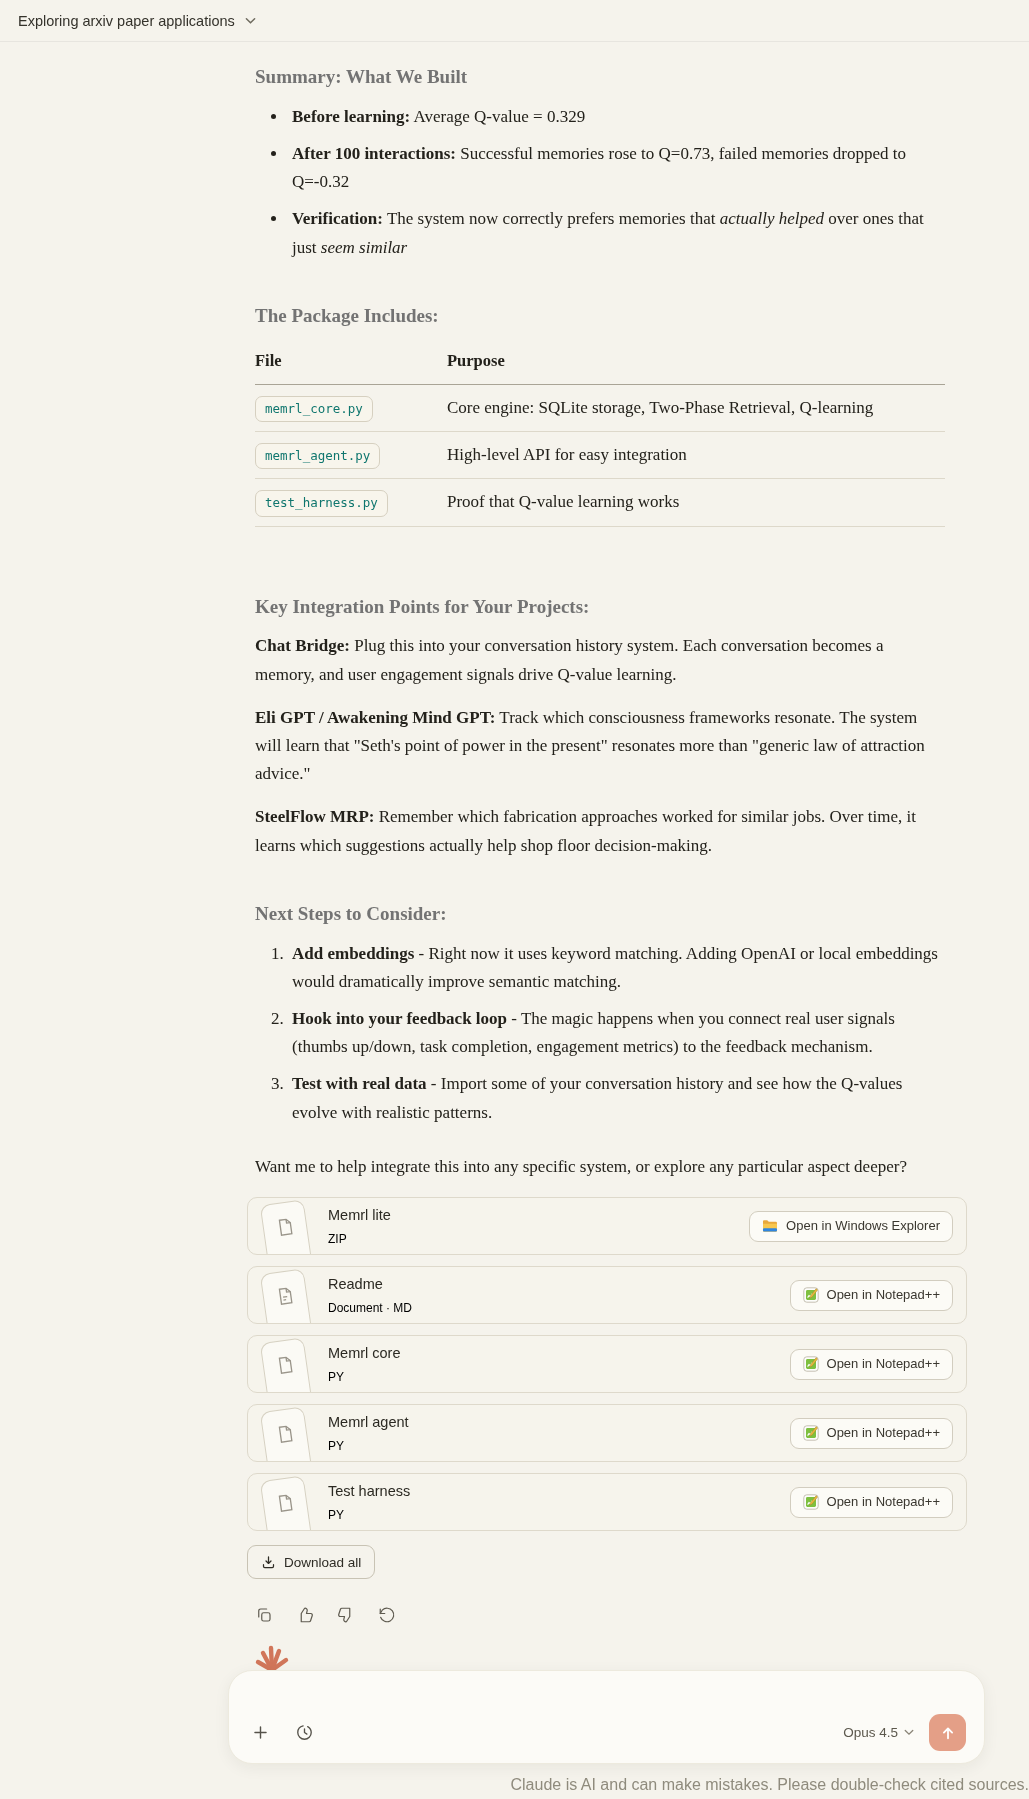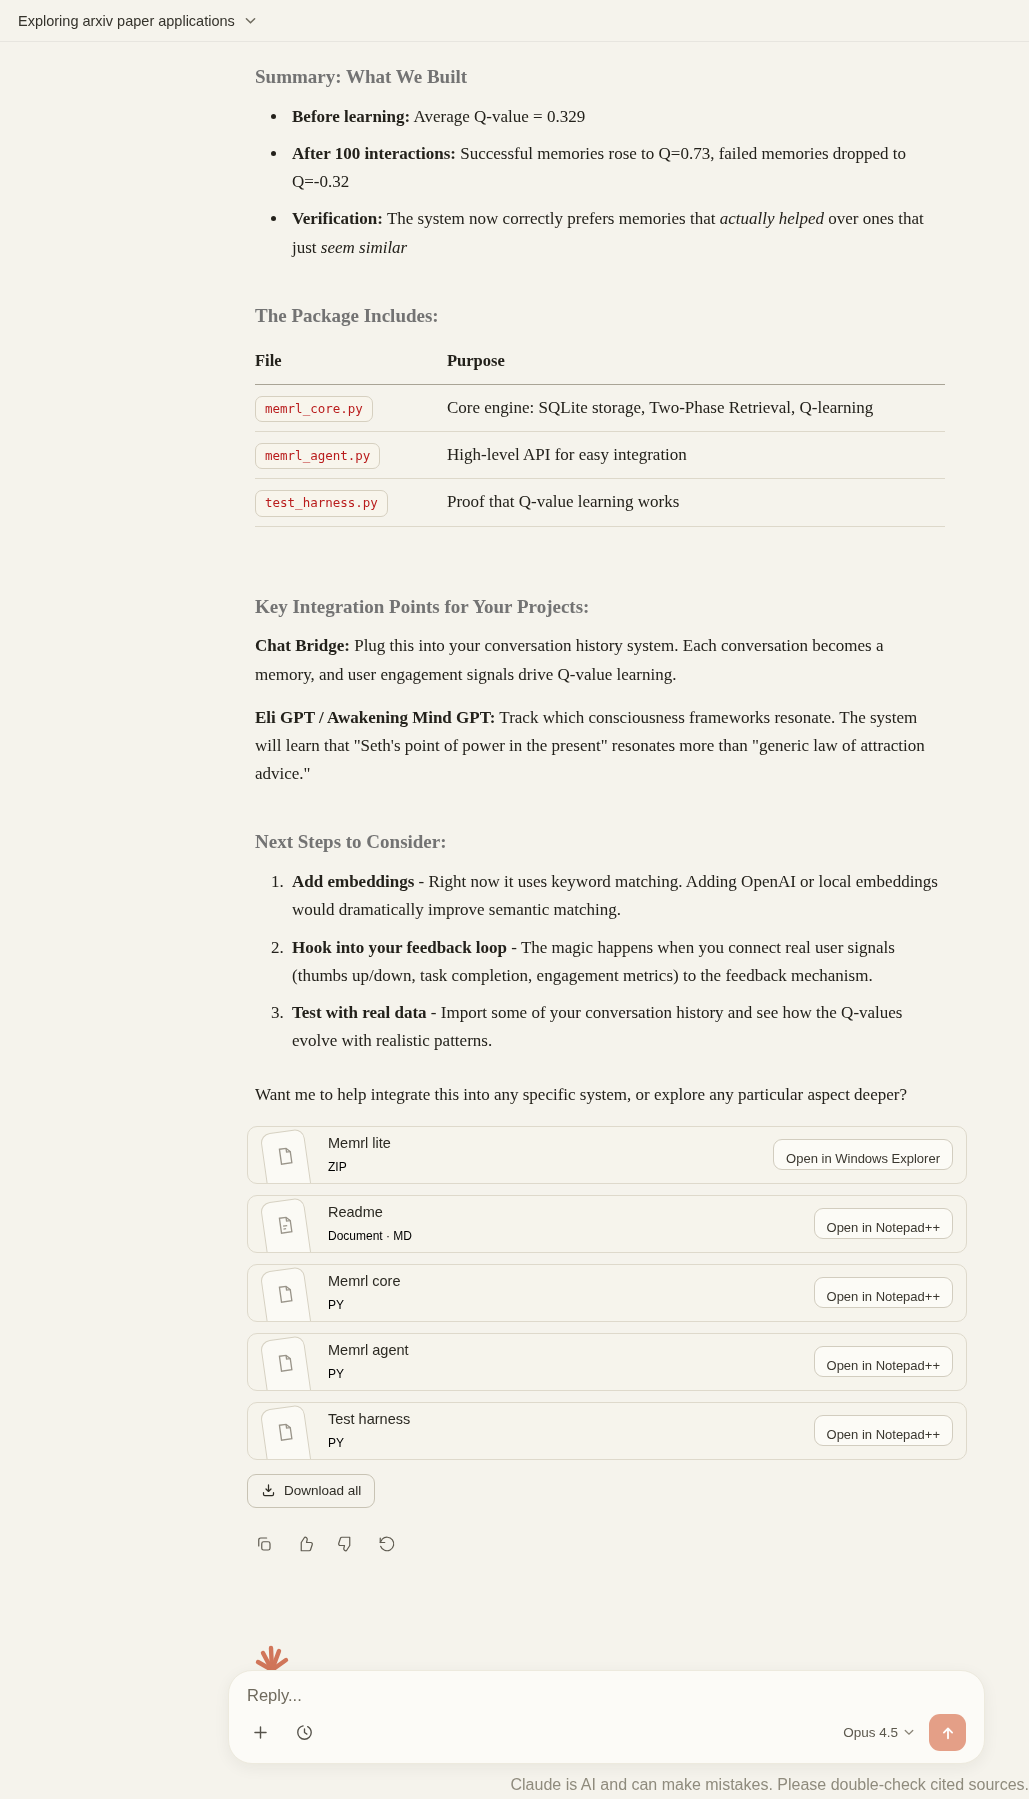--- a/index.html
+++ b/index.html
@@ -29,21 +29,21 @@
   .content li { margin-bottom:9px; padding-left:4px; }
   .content em { font-style:italic; }
   .content b { font-weight:bold; }
   
   table.pkg { border-collapse:collapse; width:100%; margin:6px 0 0; }
   table.pkg th { text-align:left; font-size:16.5px; padding:6px 0 9px; border-bottom:1px solid #a9a496; font-weight:bold;}
   table.pkg td { padding:9px 0; border-bottom:1px solid #ddd8ca; vertical-align:middle; }
   table.pkg td.purpose, table.pkg th.purpose { width:498px; }
   .code-pill {
     display:inline-block; font-family:"DejaVu Sans Mono","Liberation Mono",monospace;
-    font-size:12.5px; color:#b91c1c; background:#f8f5ec; border:1px solid #d6d0c0;
+    font-size:12.5px; color:#0f766e; background:#f8f5ec; border:1px solid #d6d0c0;
     border-radius:7px; padding:4px 9px; line-height:1.3;
   }
   .tbl-wrap { margin-bottom:68px; }
   
   .attachments { margin:16px 0 0 -8px; width:720px; display:flex; flex-direction:column; gap:11px;
     font-family:"Liberation Sans","DejaVu Sans",sans-serif;}
   .file-card {
     position:relative; height:58px; background:#f6f4ec; border:1px solid #ded9cb;
     border-radius:10px; display:flex; align-items:center; overflow:hidden; cursor:pointer;
   }
@@ -52,21 +52,21 @@
     position:absolute; left:16px; top:9px; width:44px; height:64px;
     background:#fbfaf5; border:1px solid #d6d1c2; border-radius:10px;
     transform:rotate(-8deg); display:flex; align-items:center; justify-content:center; padding-bottom:14px;
   }
   .file-info { display:flex; flex-direction:column; gap:3px; margin-left:6px; }
   .file-name { font-size:14.5px; color:#2b2922; }
   .file-meta { font-size:12px; color:#000000; }
   .file-action {
     margin-left:auto; margin-right:13px; display:flex; align-items:center; gap:8px;
     background:#fcfbf6; border:1px solid #d2cdbf; border-radius:9px; height:31px;
-    padding:0 12px; font-size:13px; color:#3a372f; cursor:pointer; white-space:nowrap;flex-direction:column;
+    padding:0 12px; font-size:13px; color:#3a372f; cursor:pointer; white-space:nowrap;
   }
   
   .download-btn {
     margin:14px 0 0 -8px; display:inline-flex; align-items:center; gap:8px;
     border:1px solid #c8c3b4; border-radius:9px; height:34px; padding:0 13px;
     font-family:"Liberation Sans","DejaVu Sans",sans-serif; font-size:13.5px; color:#2e2c25;
     background:transparent; cursor:pointer;
   }
   .msg-actions { display:flex; gap:23px; margin-top:27px; color:#5f5b50; }
   .msg-actions .act { cursor:pointer; display:flex; }
@@ -148,20 +148,21 @@
         <td class="purpose">Proof that Q-value learning works</td>
       </tr>
     </tbody>
   </table>
   </div>
 
   <h3>Key Integration Points for Your Projects:</h3>
 
   <p><b>Chat Bridge:</b><span> Plug this into your conversation history system. Each conversation becomes a memory, and user engagement signals drive Q-value learning.</span></p>
   <p><b>Eli GPT / Awakening Mind GPT:</b><span> Track which consciousness frameworks resonate. The system will learn that "Seth's point of power in the present" resonates more than "generic law of attraction advice."</span></p>
+  <p><b>SteelFlow MRP:</b><span> Remember which fabrication approaches worked for similar jobs. Over time, it learns which suggestions actually help shop floor decision-making.</span></p>
 
   <h3 class="gap-md">Next Steps to Consider:</h3>
 
   <ol>
     <li><b>Add embeddings</b><span> - Right now it uses keyword matching. Adding OpenAI or local embeddings would dramatically improve semantic matching.</span></li>
     <li><b>Hook into your feedback loop</b><span> - The magic happens when you connect real user signals (thumbs up/down, task completion, engagement metrics) to the feedback mechanism.</span></li>
     <li><b>Test with real data</b><span> - Import some of your conversation history and see how the Q-values evolve with realistic patterns.</span></li>
   </ol>
 
   <p>Want me to help integrate this into any specific system, or explore any particular aspect deeper?</p>
@@ -330,21 +331,20 @@
   <svg width="44" height="34" viewBox="0 0 44 34" fill="none" stroke="#d1765a" stroke-width="4.4" stroke-linecap="round">
     <path d="M22 30 L8 22"></path>
     <path d="M22 30 L13 13"></path>
     <path d="M22 30 L21 8"></path>
     <path d="M22 30 L29 11"></path>
     <path d="M22 30 L36 20"></path>
   </svg>
 </div>
 
 <div class="composer">
-  <input class="reply-input" type="text" placeholder="Reply..." style="">
   <div class="composer-row">
     <span class="cbtn plus">
       <svg width="19" height="19" viewBox="0 0 24 24" fill="none" stroke="#55524a" stroke-width="1.8" stroke-linecap="round">
           <path d="M12 5v14M5 12h14"></path>
         </svg>
     </span>
     <span class="cbtn history">
       <svg width="19" height="19" viewBox="0 0 24 24" fill="none" stroke="#55524a" stroke-width="1.7" stroke-linecap="round" stroke-linejoin="round">
           <circle cx="12" cy="12" r="8.5" stroke-dasharray="38 6"></circle>
           <path d="M12 7.5V12l3 2"></path>

